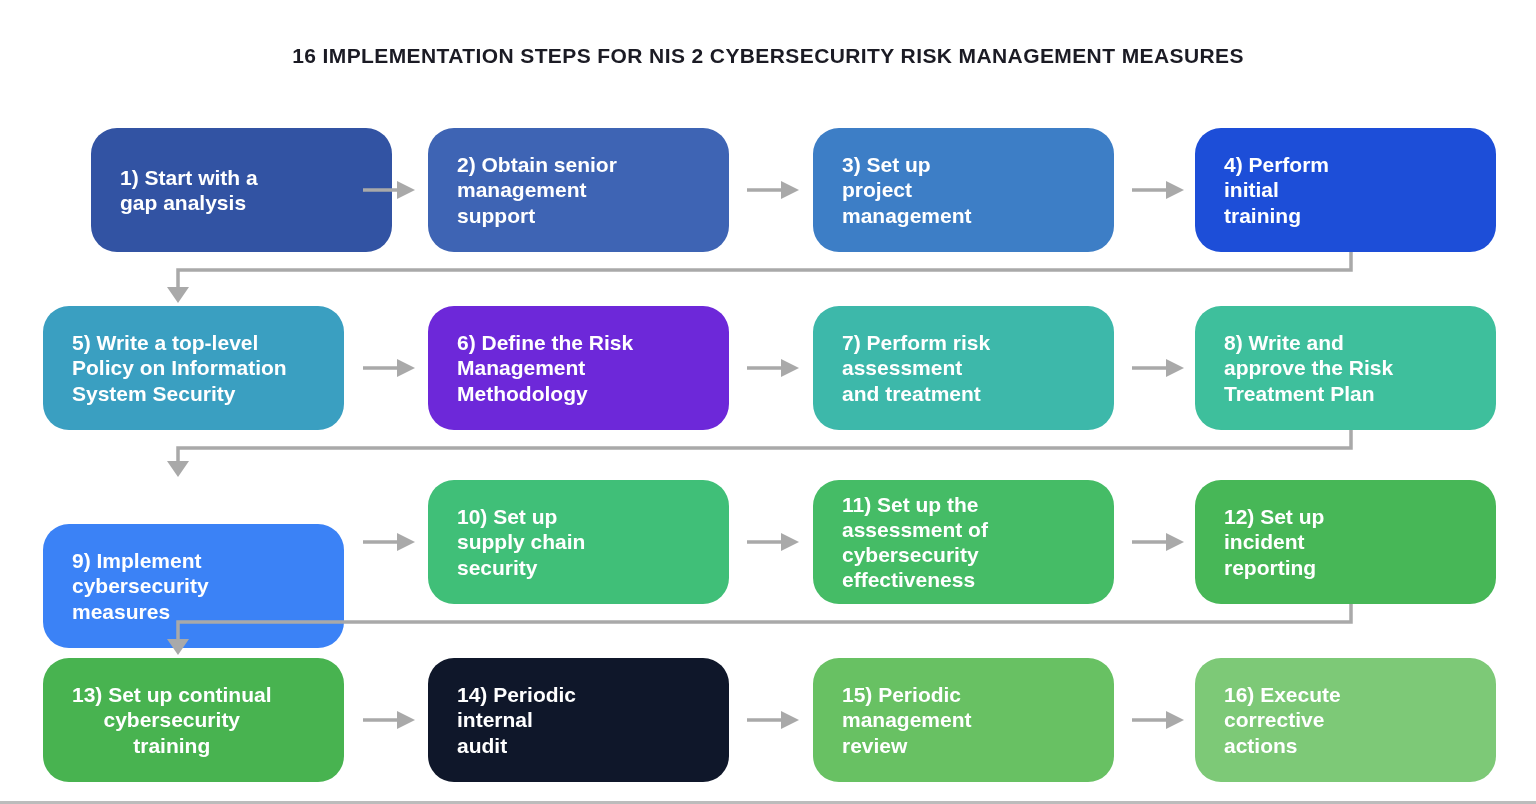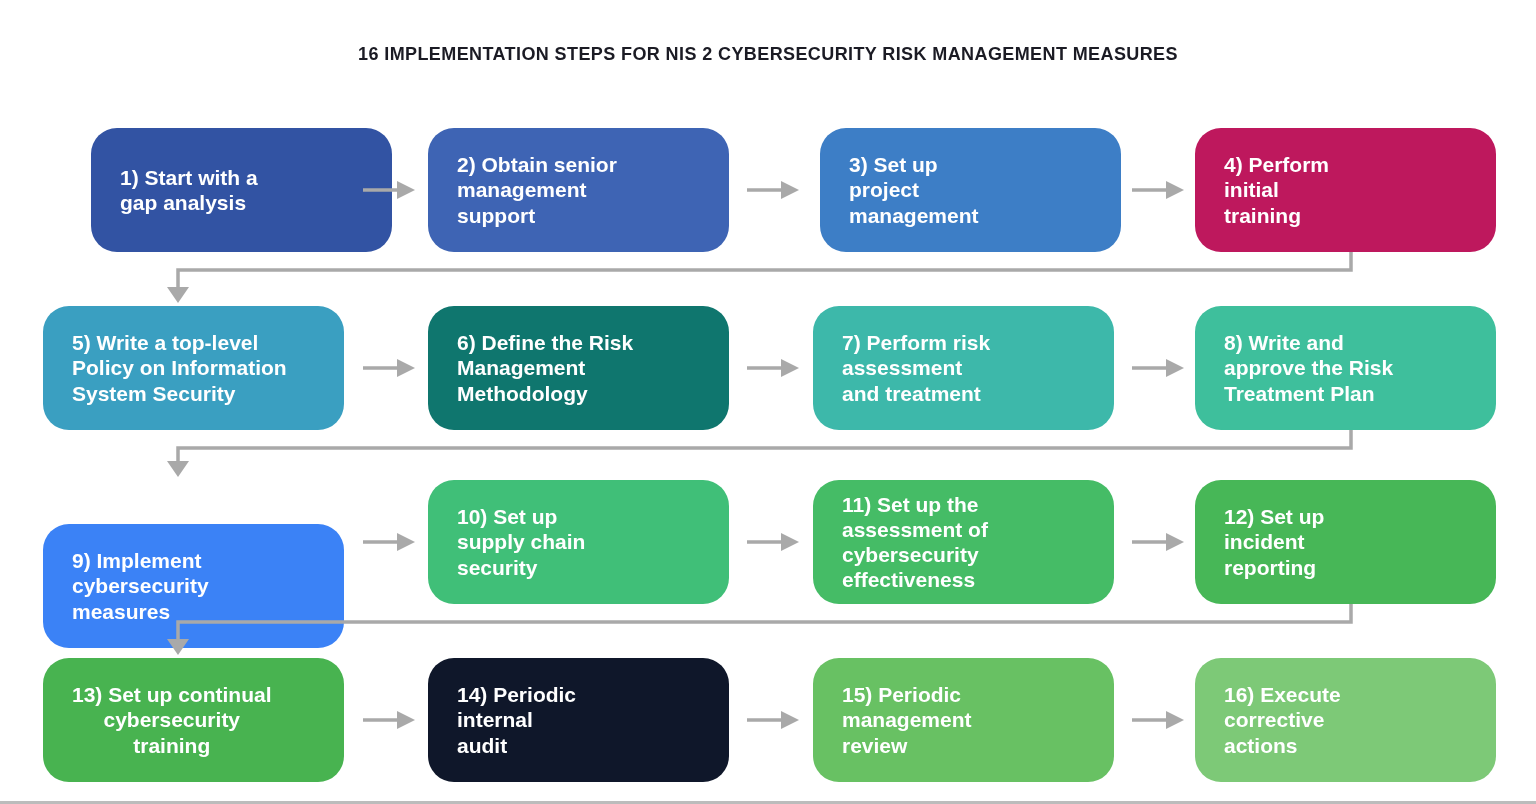--- a/index.html
+++ b/index.html
@@ -7,21 +7,21 @@
     position:relative;
     width:1536px;height:804px;
     background:#ffffff;
     font-family:"Liberation Sans", sans-serif;
     overflow:hidden;
   }
   #title{
     position:absolute;
     top:44px;left:0;right:0;
     text-align:center;
-    font-size:18px;
+    font-size:21px;
     font-weight:bold;
     letter-spacing:0.4px;
     color:#1b1b24;
     text-transform:uppercase;
   }
   .step{
     position:absolute;
     width:301px;height:124px;
     border-radius:26px;
     display:flex;align-items:center;
@@ -55,37 +55,37 @@
 
   <div class="step row1 col1" style="background-color: rgb(50, 83, 163); margin-left: 48px;">
       <span class="txt">1) Start with a
 gap analysis</span>
     </div>
   <div class="step row1 col2" style="background-color: rgb(62, 100, 180);">
       <span class="txt">2) Obtain senior
 management
 support</span>
     </div>
-  <div class="step row1 col3" style="background-color: rgb(61, 126, 198); margin-left: 7px;">
+  <div class="step row1 col3" style="background-color: rgb(61, 126, 198);">
       <span class="txt">3) Set up
 project
 management</span>
     </div>
-  <div class="step row1 col4" style="background-color: #be185d;">
+  <div class="step row1 col4" style="background-color: #1d4ed8;">
       <span class="txt">4) Perform
 initial
 training</span>
     </div>
 
   <div class="step row2 col1" style="background-color: rgb(58, 159, 193);">
       <span class="txt">5) Write a top-level
 Policy on Information
 System Security</span>
     </div>
-  <div class="step row2 col2" style="background-color: #0f766e;">
+  <div class="step row2 col2" style="background-color: #6d28d9;">
       <span class="txt">6) Define the Risk
 Management
 Methodology</span>
     </div>
   <div class="step row2 col3" style="background-color: rgb(61, 184, 170);">
       <span class="txt">7) Perform risk
 assessment
 and treatment</span>
     </div>
   <div class="step row2 col4" style="background-color: rgb(62, 191, 156);">

